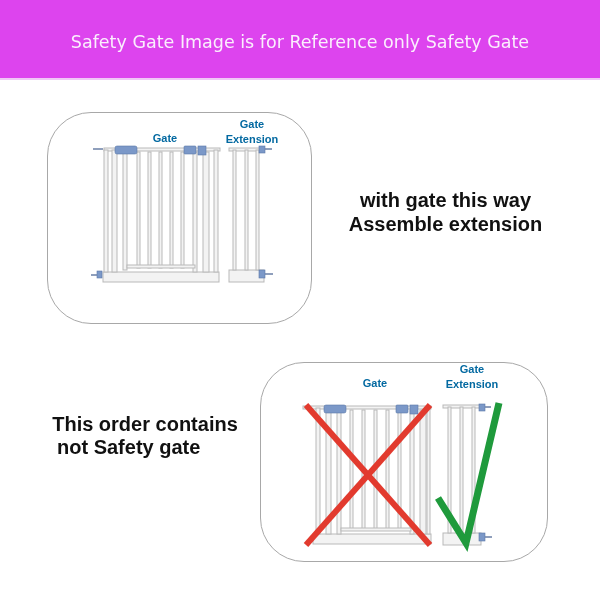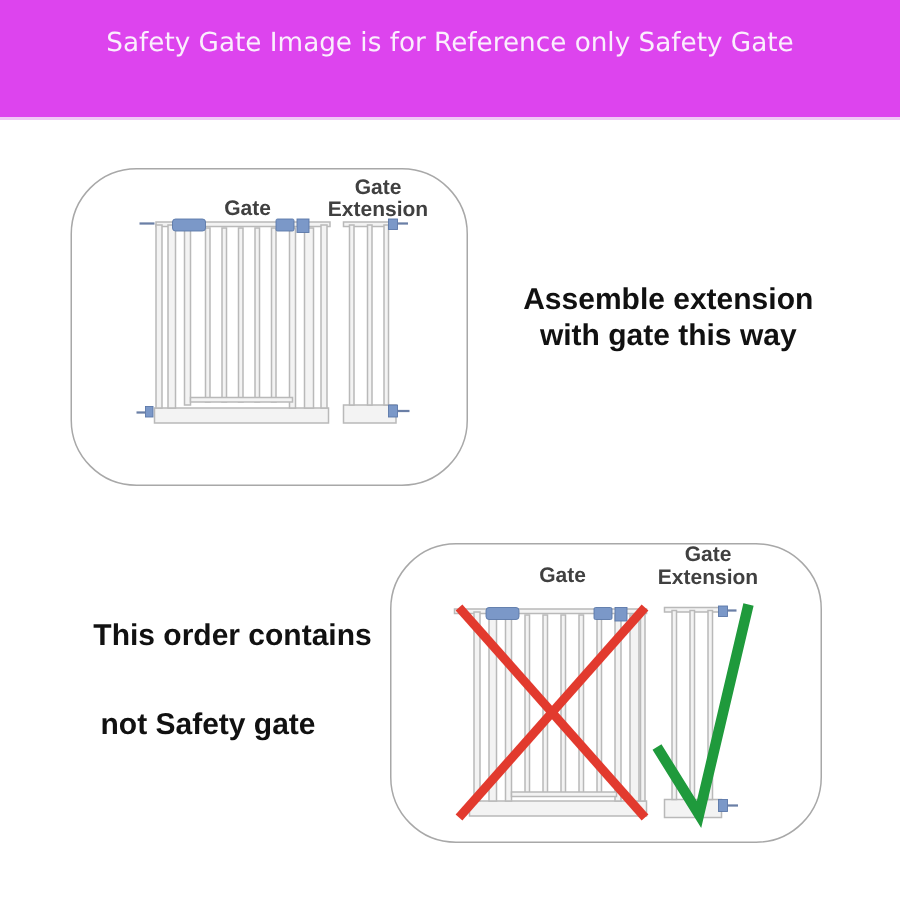--- a/index.html
+++ b/index.html
@@ -1,21 +1,21 @@
 <!DOCTYPE html>
 <html><head>
 <meta charset="utf-8">
 <style>
   html,body{margin:0;padding:0;background:#fff;}
   body{width:600px;height:600px;position:relative;overflow:hidden;font-family:"Liberation Sans",sans-serif;}
   .banner{position:absolute;left:0;top:0;width:600px;height:78px;background:#dd44ee;color:#fbeefd;
-    font-family:"DejaVu Sans",sans-serif;font-size:17.5px;text-align:center;line-height:26px;padding-top:16px;box-sizing:border-box;}
+    font-family:"DejaVu Sans",sans-serif;font-size:17.5px;text-align:center;line-height:26px;padding-top:29px;box-sizing:border-box;}
   .banner-sep{position:absolute;left:0;top:78px;width:600px;height:2px;background:#f0c8f6;}
   .panel{position:absolute;border:1.5px solid #a8a8a8;border-radius:44px;background:#fff;box-sizing:border-box;}
-  .lbl{position:absolute;font-weight:bold;color:#404040;font-size:14px;text-align:center;line-height:15px;}
+  .lbl{position:absolute;font-weight:bold;color:#0369a1;font-size:11px;text-align:center;line-height:15px;}
   .bigtxt{position:absolute;font-weight:bold;color:#111;font-size:20px;line-height:24px;text-align:center;}
   svg{position:absolute;overflow:visible;}
 </style>
 </head>
 <body>
 
 <div class="banner">
   <div>Safety Gate Image is for Reference only Safety Gate</div>
 </div>
 <div class="banner-sep"></div>
@@ -61,22 +61,22 @@
   </g>
   <g stroke="#6a7fa6" stroke-width="1.5">
     <line x1="93" y1="149" x2="103" y2="149"></line>
     <line x1="91" y1="275" x2="97" y2="275"></line>
     <line x1="265" y1="149" x2="272" y2="149"></line>
     <line x1="265" y1="274" x2="273" y2="274"></line>
   </g>
 </svg>
 
 <div class="bigtxt" style="left:318px;top:188px;width:255px;">
+  <div>with gate this way</div>
   <div>Assemble extension</div>
-  <div>with gate this way</div>
 </div>
 
 <div class="panel" style="left:260px;top:362px;width:288px;height:200px;"></div>
 <div class="lbl" style="left:350px;top:376px;width:50px;">Gate</div>
 <div class="lbl" style="left:432px;top:362px;width:80px;">
   <div>Gate</div>
   <div>Extension</div>
 </div>
 
 <svg style="left:0;top:0;" width="600" height="600">
@@ -116,16 +116,16 @@
   <g stroke="#e23a2e" stroke-width="6" stroke-linecap="butt">
     <line x1="306" y1="405" x2="430" y2="545"></line>
     <line x1="430" y1="405" x2="306" y2="545"></line>
   </g>
 
   <g stroke="#1f9a3c" stroke-width="7" fill="none" stroke-linejoin="miter">
     <polyline points="438,498 466,543 499,403"></polyline>
   </g>
 </svg>
 
-<div class="bigtxt" style="left:45px;top:413px;width:220px;line-height:23px;">
+<div class="bigtxt" style="left:35px;top:413px;width:220px;line-height:23px;">
   <div>This order contains</div>
-  <div style="text-align:left;padding-left:22px;margin-top:36px;">not Safety gate</div>
+  <div style="text-align:left;padding-left:22px;">not Safety gate</div>
 </div>
 
 </body></html>

